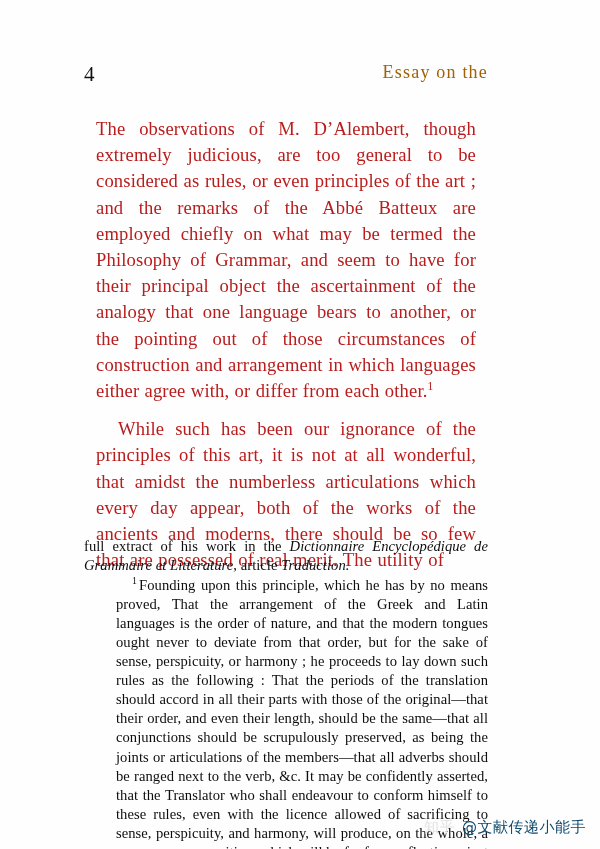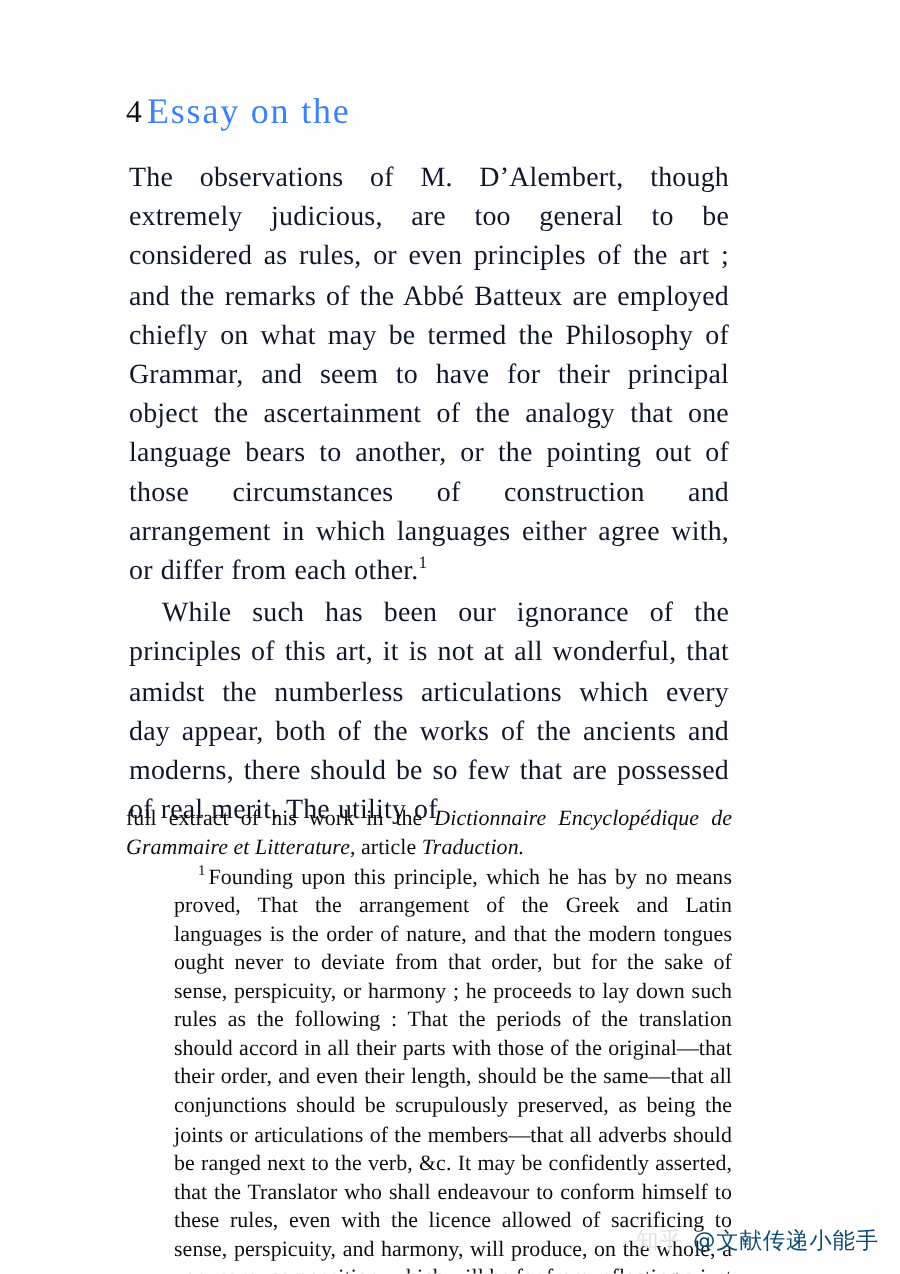--- a/index.html
+++ b/index.html
@@ -36,41 +36,41 @@
     top: 2px;
     font-size: 21px;
     line-height: 1;
     color: #111;
   }
   .head-title {
     position: absolute;
     left: 0;
     right: 0;
     top: 0;
-    text-align: left;
-    font-size: 24px;
+    text-align: right;
+    font-size: 18px;
     letter-spacing: 1.2px;
-    color: #3b82f6;
+    color: #a16207;
     padding-left: 14px;
   }
 
   
   .body-block {
     position: absolute;
     left: 84px;
     top: 104px;
     width: 404px;
   }
   .body-para {
-    margin: 2px;
+    margin: 12px;
     font-size: 18.6px;
     line-height: 26.2px;
     text-align: justify;
     text-align-last: left;
-    color: #0f172a;
+    color: #b91c1c;
     letter-spacing: 0.15px;
     word-spacing: 0.5px;
     hyphens: none;
   }
   .body-para.indent {
     text-indent: 22px;
   }
   .body-para + .body-para {
     margin-top: 0;
   }

